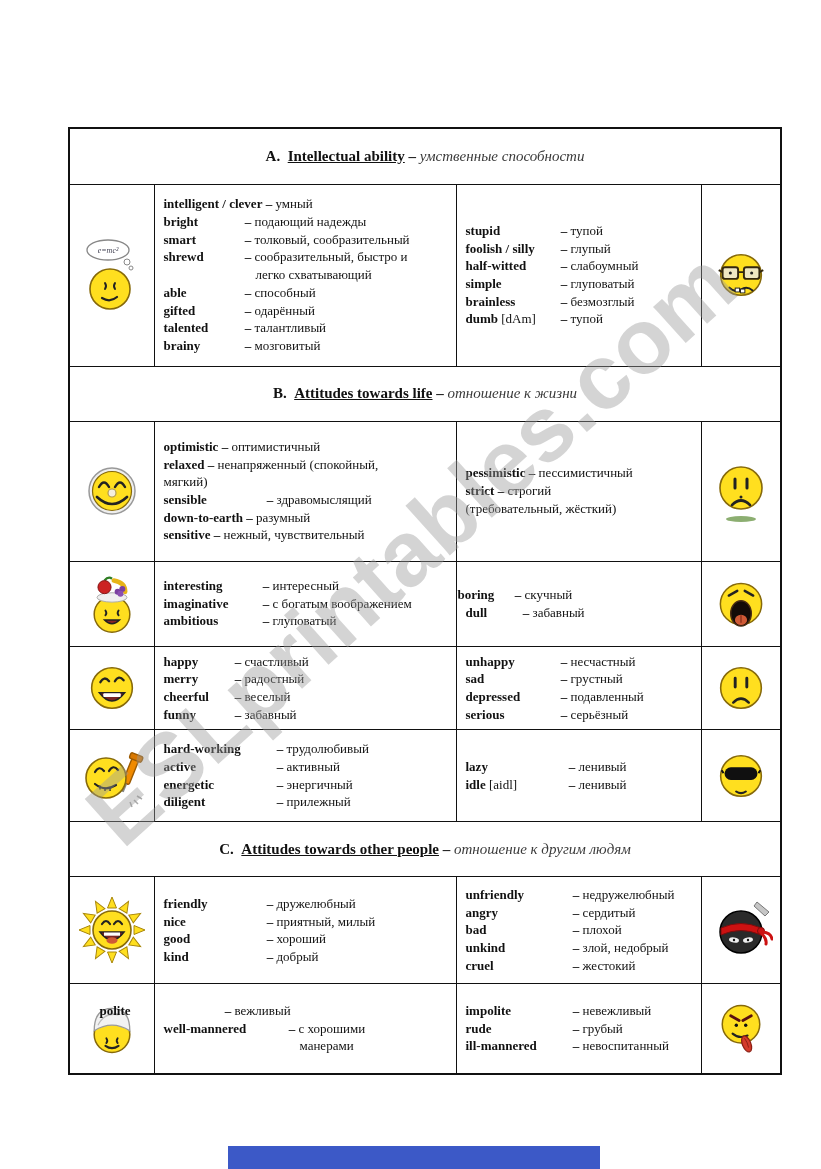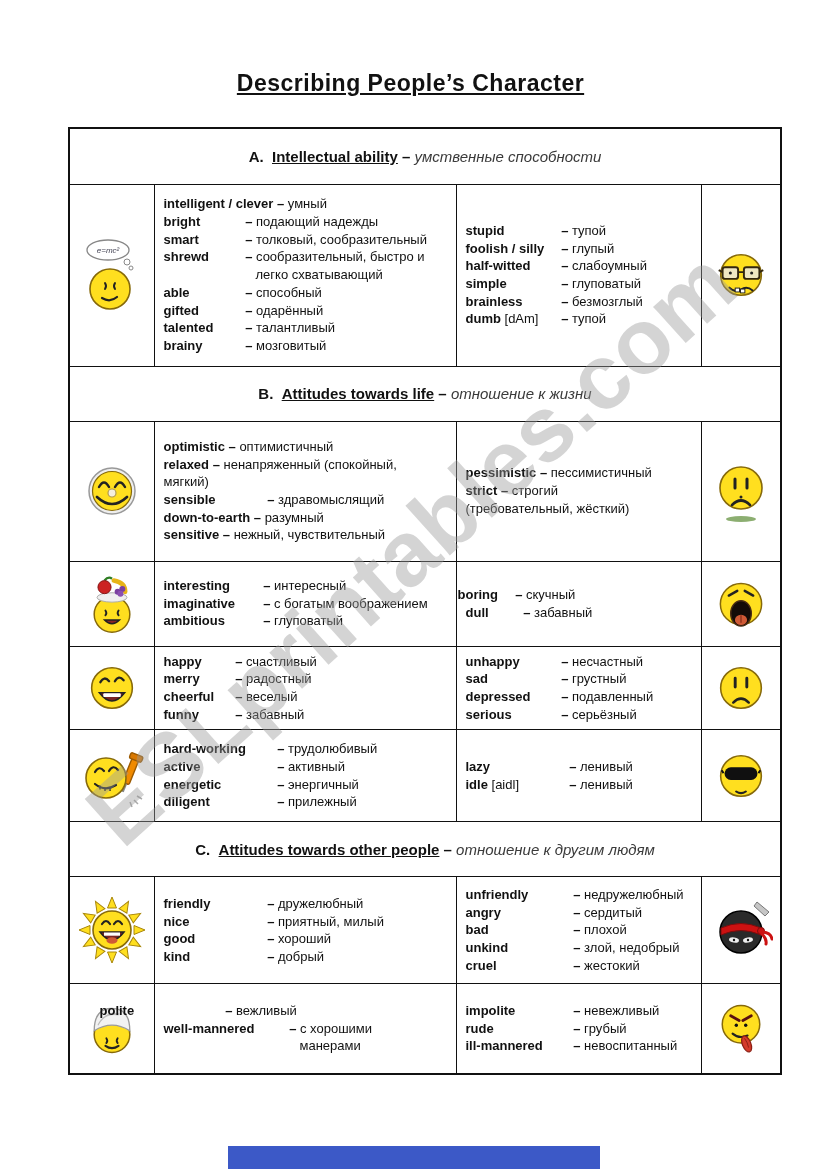--- a/index.html
+++ b/index.html
@@ -2,42 +2,41 @@
 <html><head>
 <meta charset="utf-8">
 <style>
   html,body{margin:0;padding:0;background:#fff;}
   .page{position:relative;width:821px;height:1169px;background:#fff;overflow:hidden;
         font-family:"Liberation Sans",sans-serif;color:#111;}
   .title{position:absolute;top:70px;left:0;width:100%;text-align:center;margin:0;
          font-size:23px;font-weight:bold;text-decoration:underline;letter-spacing:.5px;}
   table.vocab{position:absolute;top:127px;left:68px;width:712px;border-collapse:collapse;
               table-layout:fixed;border:2px solid #111;}
-  table.vocab td{border:1.5px solid #111;vertical-align:middle;}
+  table.vocab td{border:1.5px solid #111;vertical-align:middle;font-family:Liberation Serif, serif;}
   td.sec{text-align:center;font-size:15px;padding:10px 4px;}
   .sec-b{font-weight:bold;}
   .sec-title{font-weight:bold;text-decoration:underline;}
   .sec-trans{font-style:italic;color:#3a3a3a;}
   td.words{padding:6px 9px;font-size:13px;line-height:1.36;}
   .entry{margin:0;}
   .entry .w{font-weight:bold;display:inline-block;text-indent:0;}
   .entry .ph{font-weight:normal;}
   .entry .dash{font-weight:bold;}
   .entry .trans{white-space:pre-wrap;}
   td.img{text-align:center;padding:2px;}
   td.img svg{vertical-align:middle;}
   .watermark{position:absolute;left:50%;top:548px;transform:translate(-50%,-50%) rotate(-42deg);
              font-size:92px;font-weight:bold;white-space:nowrap;opacity:.42;pointer-events:none;}
   .footer-bar{position:absolute;bottom:0;left:228px;width:372px;height:23px;}
 </style>
 </head>
 <body>
 
 <div class="page">
-  <h1 class="title">Describing People’s Character</h1>
 
   <table class="vocab">
     <colgroup>
       <col style="width:85px">
         <col style="width:302px">
         <col style="width:245px">
         <col style="width:80px">
     </colgroup>
     <tbody id="vocab-body">
         <tr style="height:56px">

